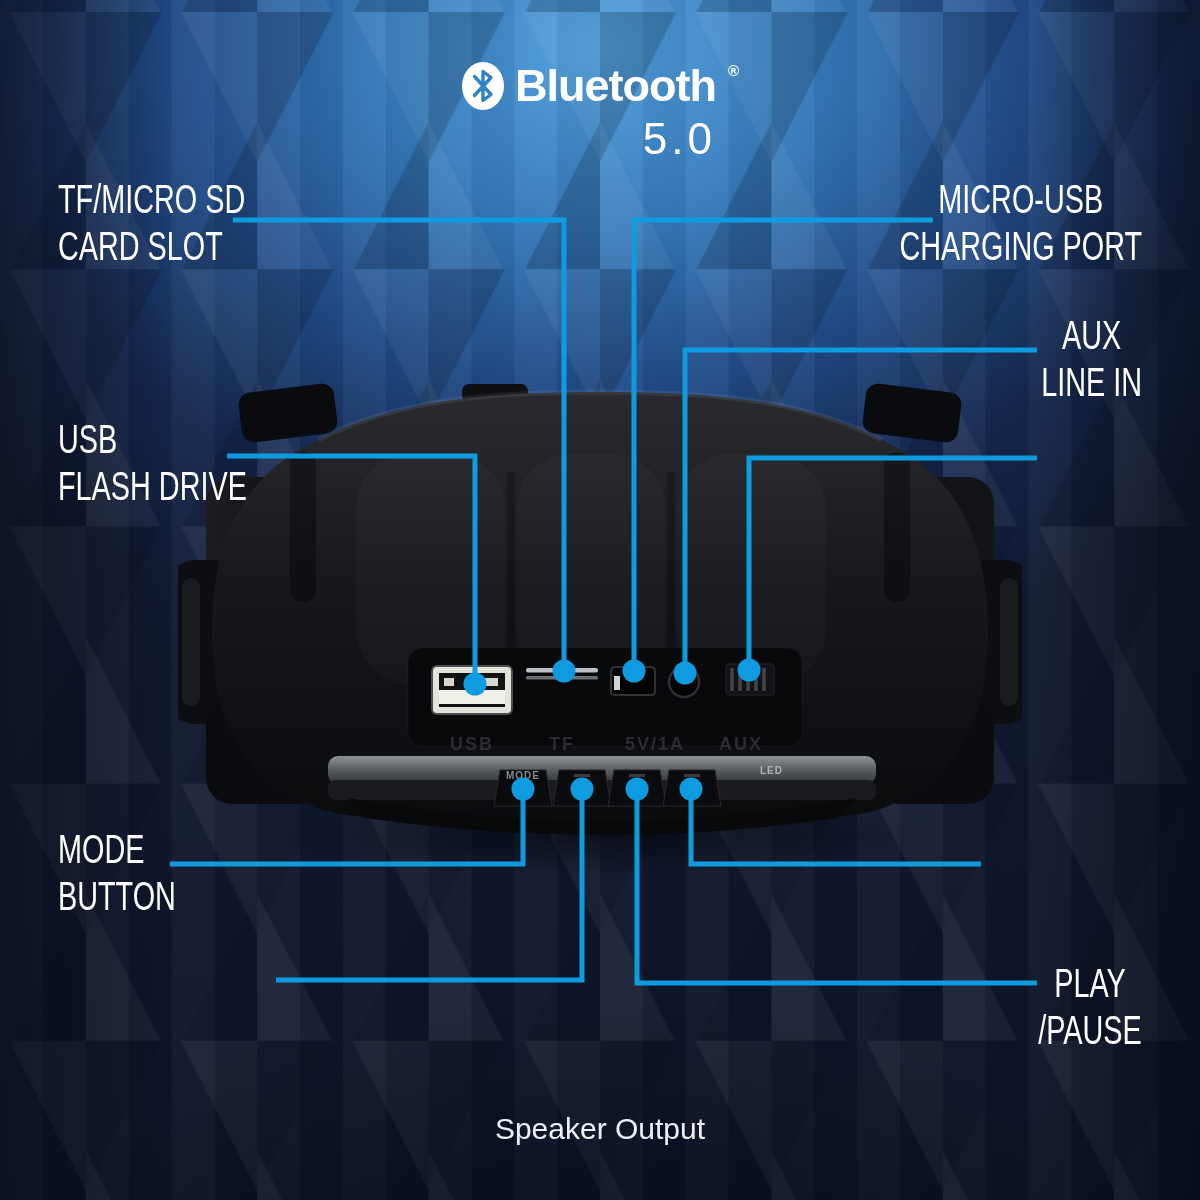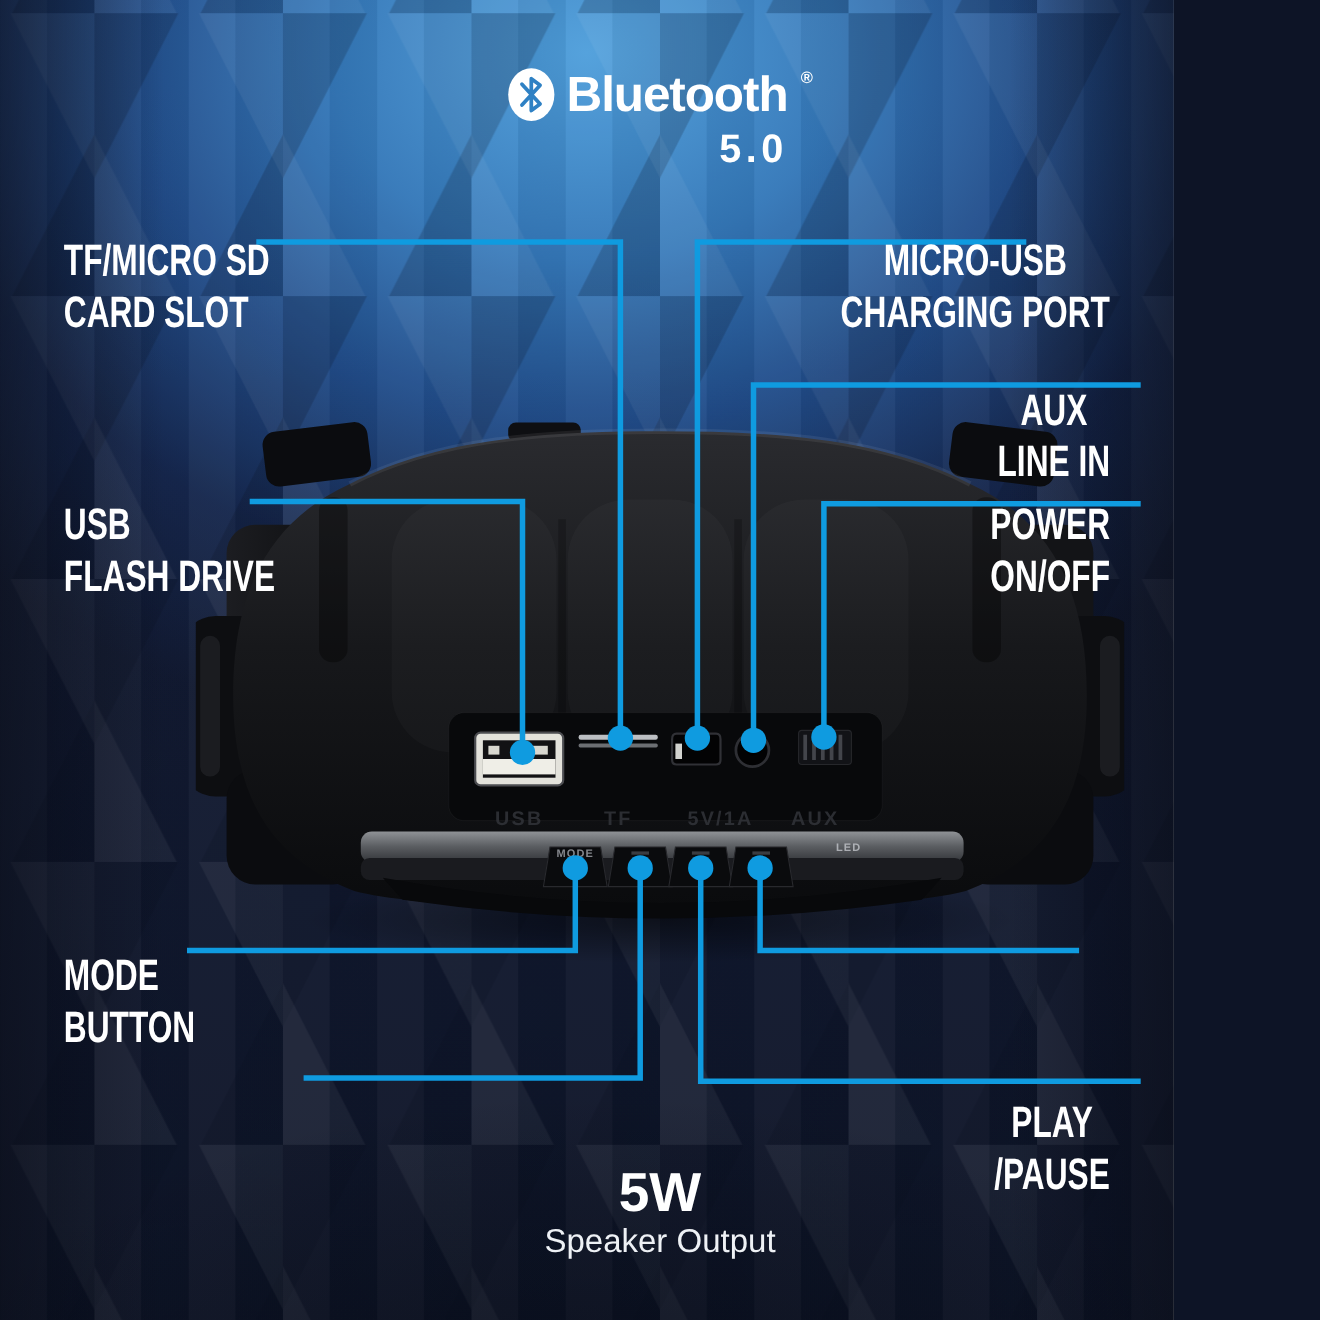--- a/index.html
+++ b/index.html
@@ -1,19 +1,19 @@
 <!DOCTYPE html>
 <html><head>
 <meta charset="utf-8">
 <style>
   html,body{margin:0;padding:0;background:#0d1426;}
   .canvas{
-    position:relative;width:1067px;height:1200px;overflow:hidden;
+    position:relative;width:1200px;height:1200px;overflow:hidden;
     font-family:"Liberation Sans","DejaVu Sans",sans-serif;
-    background:#737373;
+    background:#b91c1c;
   }
   
   .bg{
     position:absolute;inset:0;
     background:
       radial-gradient(1050px 850px at 50% 4%,
         rgba(82,166,228,0.95) 0%, rgba(56,130,199,0.90) 22%,
         rgba(38,94,168,0.72) 40%, rgba(24,53,110,0.42) 58%,
         rgba(14,24,50,0.08) 76%, rgba(14,24,50,0) 86%),
       linear-gradient(180deg,#18213d 0%,#121a31 50%,#0d1426 100%);
@@ -32,34 +32,34 @@
   }
   .vignette{
     position:absolute;inset:0;
     background:
       linear-gradient(90deg, rgba(5,8,18,.50) 0%, rgba(5,8,18,0) 14%,
                       rgba(5,8,18,0) 86%, rgba(5,8,18,.50) 100%),
       radial-gradient(900px 500px at 50% 112%, rgba(4,7,15,.55), rgba(4,7,15,0) 70%);
   }
   
   .label{
-    position:absolute;color:#fff;font-weight:bold;font-size:40px;line-height:47px;
-    white-space:nowrap;text-transform:uppercase;margin-top:38px;
+    position:absolute;color:#fff;font-weight:normal;font-size:40px;line-height:47px;
+    white-space:nowrap;text-transform:uppercase;
   }
   .label .ln{display:block;transform:scaleX(.72);}
   .label.left .ln{transform-origin:left center;}
   .label.right{text-align:center;}
   .label.right .ln{transform-origin:right center;}
   
   .badge{position:absolute;top:60px;left:0;width:1200px;display:flex;justify-content:center;}
   .badge-inner{display:flex;flex-direction:column;}
   .badge-row{display:flex;align-items:center;gap:10px;}
   .badge-word{color:#fff;font-weight:bold;font-size:45px;letter-spacing:-1px;}
   .badge-reg{color:#fff;font-size:15px;font-weight:bold;align-self:flex-start;margin-top:2px;margin-left:2px;}
-  .badge-ver{color:#fff;font-weight:bold;font-size:36px;letter-spacing:4px;text-align:right;
+  .badge-ver{color:#fff;font-weight:normal;font-size:44px;letter-spacing:4px;text-align:right;
              margin-right:23px;margin-top:2px;}
   .f-val{position:absolute;left:0;width:1200px;top:1055px;text-align:center;font-size:50px;font-weight:bold;color:#fff;}
   .f-cap{position:absolute;left:0;width:1200px;top:1112px;text-align:center;font-size:30px;color:#eef1f5;}
   
   .speaker-svg{position:absolute;left:178px;top:382px;}
   .callout-svg{position:absolute;left:0;top:0;pointer-events:none;}
   svg text{font-family:"Liberation Sans","DejaVu Sans",sans-serif;}
   .speaker-shadow{
     position:absolute;left:270px;top:796px;width:660px;height:80px;border-radius:50%;
     background:radial-gradient(ellipse at center, rgba(0,0,0,.5), rgba(0,0,0,0) 70%);
@@ -235,28 +235,23 @@
     <span class="ln">CHARGING PORT</span>
   </div>
   <div class="label right" style="right:58px;top:312px;">
     <span class="ln">AUX</span>
     <span class="ln">LINE IN</span>
   </div>
   <div class="label left" style="left:58px;top:416px;">
     <span class="ln">USB</span>
     <span class="ln">FLASH DRIVE</span>
   </div>
-  <div class="label right" style="right:58px;top:416px;">
-    <span class="ln">POWER</span>
-    <span class="ln">ON/OFF</span>
-  </div>
   <div class="label left" style="left:58px;top:826px;">
     <span class="ln">MODE</span>
     <span class="ln">BUTTON</span>
   </div>
   <div class="label right" style="right:58px;top:960px;">
     <span class="ln">PLAY</span>
     <span class="ln">/PAUSE</span>
   </div>
 
-  <div class="f-val">5W</div>
   <div class="f-cap">Speaker Output</div>
 </div>
 
 </body></html>

